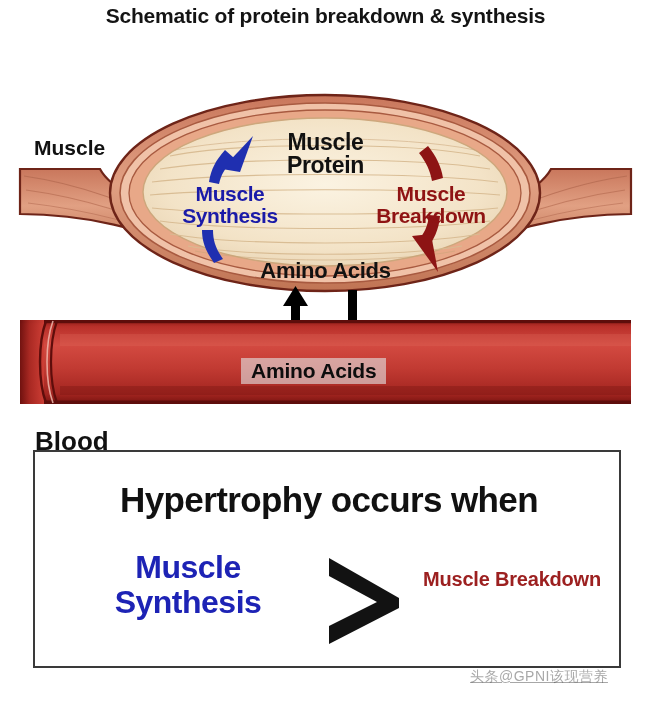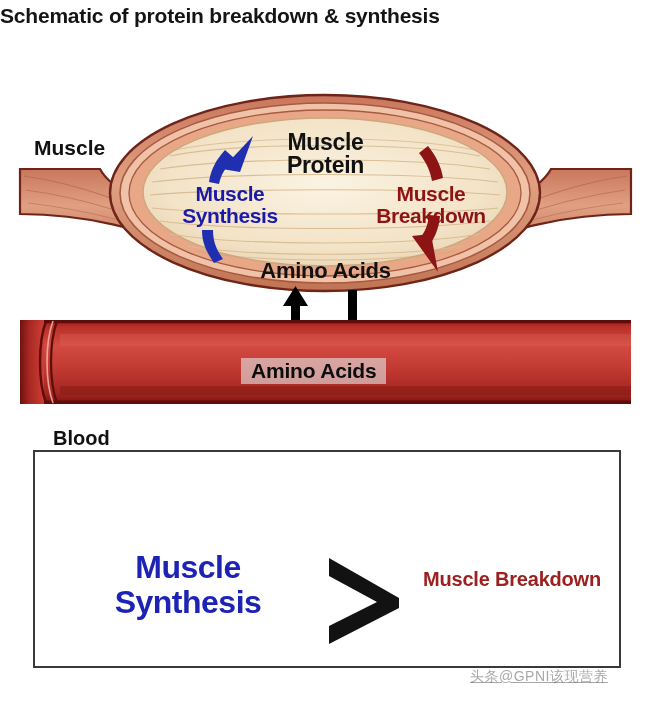--- a/index.html
+++ b/index.html
@@ -20,20 +20,21 @@
     inset: 0;
     background: #ffffff;
   }
 
   
   .title {
     position: absolute;
     top: 4px;
     left: 0;
     width: 651px;
+    text-align: center;
     font-size: 21px;
     font-weight: bold;
     color: #141414;
     letter-spacing: -0.2px;
   }
 
   
   .stage {
     position: absolute;
     left: 0;
@@ -50,23 +51,23 @@
     color: #111111;
     white-space: pre;
     line-height: 1.02;
   }
   .lbl-muscle {
     left: 34px;
     top: 99px;
     font-size: 21px;
   }
   .lbl-blood {
-    left: 53px;
+    left: 35px;
     top: 390px;
-    font-size: 20px;
+    font-size: 26px;
   }
   .lbl-muscle-protein {
     left: 0;
     top: 93px;
     width: 651px;
     text-align: center;
     font-size: 23px;
     line-height: 1.0;
     letter-spacing: -0.3px;
   }
@@ -295,20 +296,21 @@
     <div class="lbl lbl-synthesis">Muscle
 Synthesis</div>
     <div class="lbl lbl-breakdown">Muscle
 Breakdown</div>
     <div class="lbl lbl-amino-muscle">Amino Acids</div>
     <div class="lbl lbl-amino-blood">Amino Acids</div>
     <div class="lbl lbl-blood">Blood</div>
   </div>
 
   <div class="concl-box">
+    <div class="concl-head">Hypertrophy occurs when</div>
     <div class="concl-row">
       <div class="concl-left">Muscle
 Synthesis</div>
       <div class="concl-gt">
         <svg width="90" height="96" viewBox="0 0 90 96">
           <path d="M8,6 L78,46 L78,56 L8,92 L8,74 L56,50 L8,24 Z" fill="#121212"></path>
         </svg>
       </div>
       <div class="concl-right">Muscle
 Breakdown</div>

